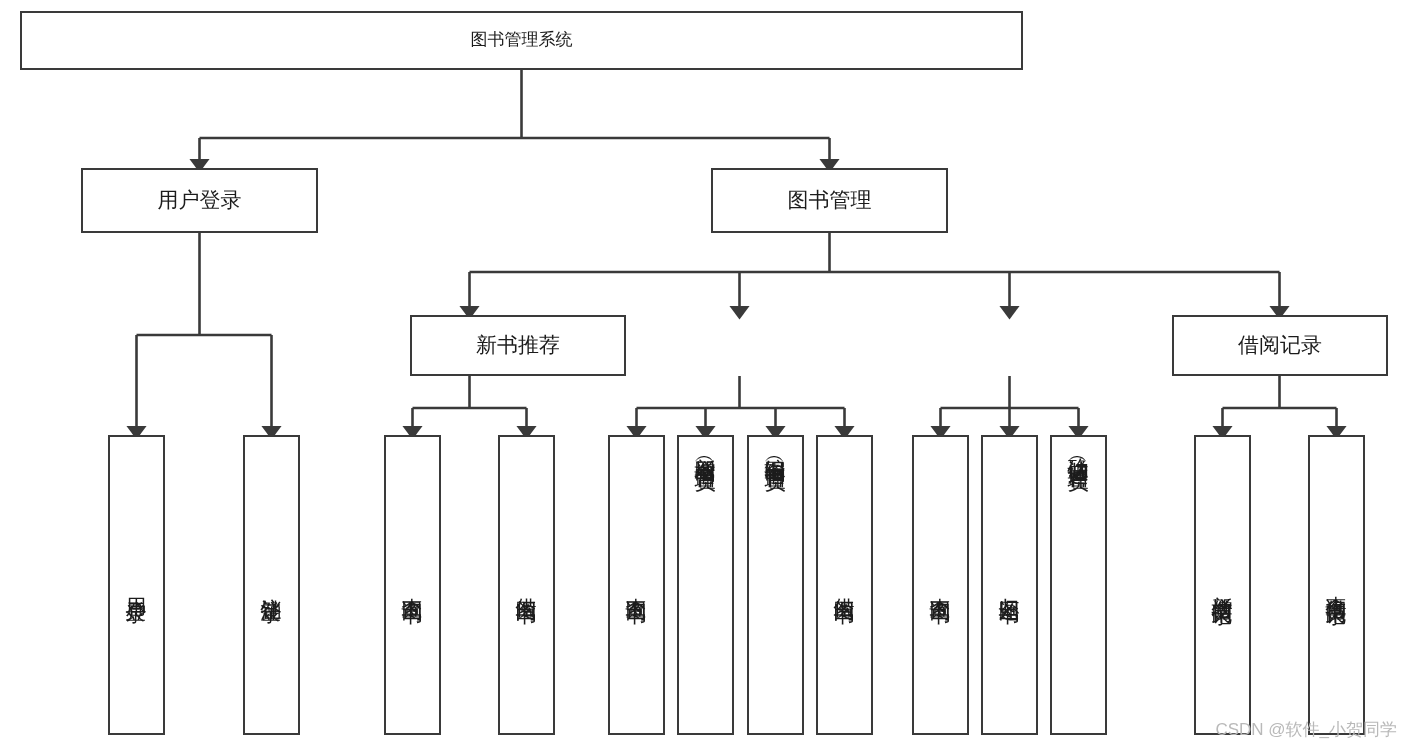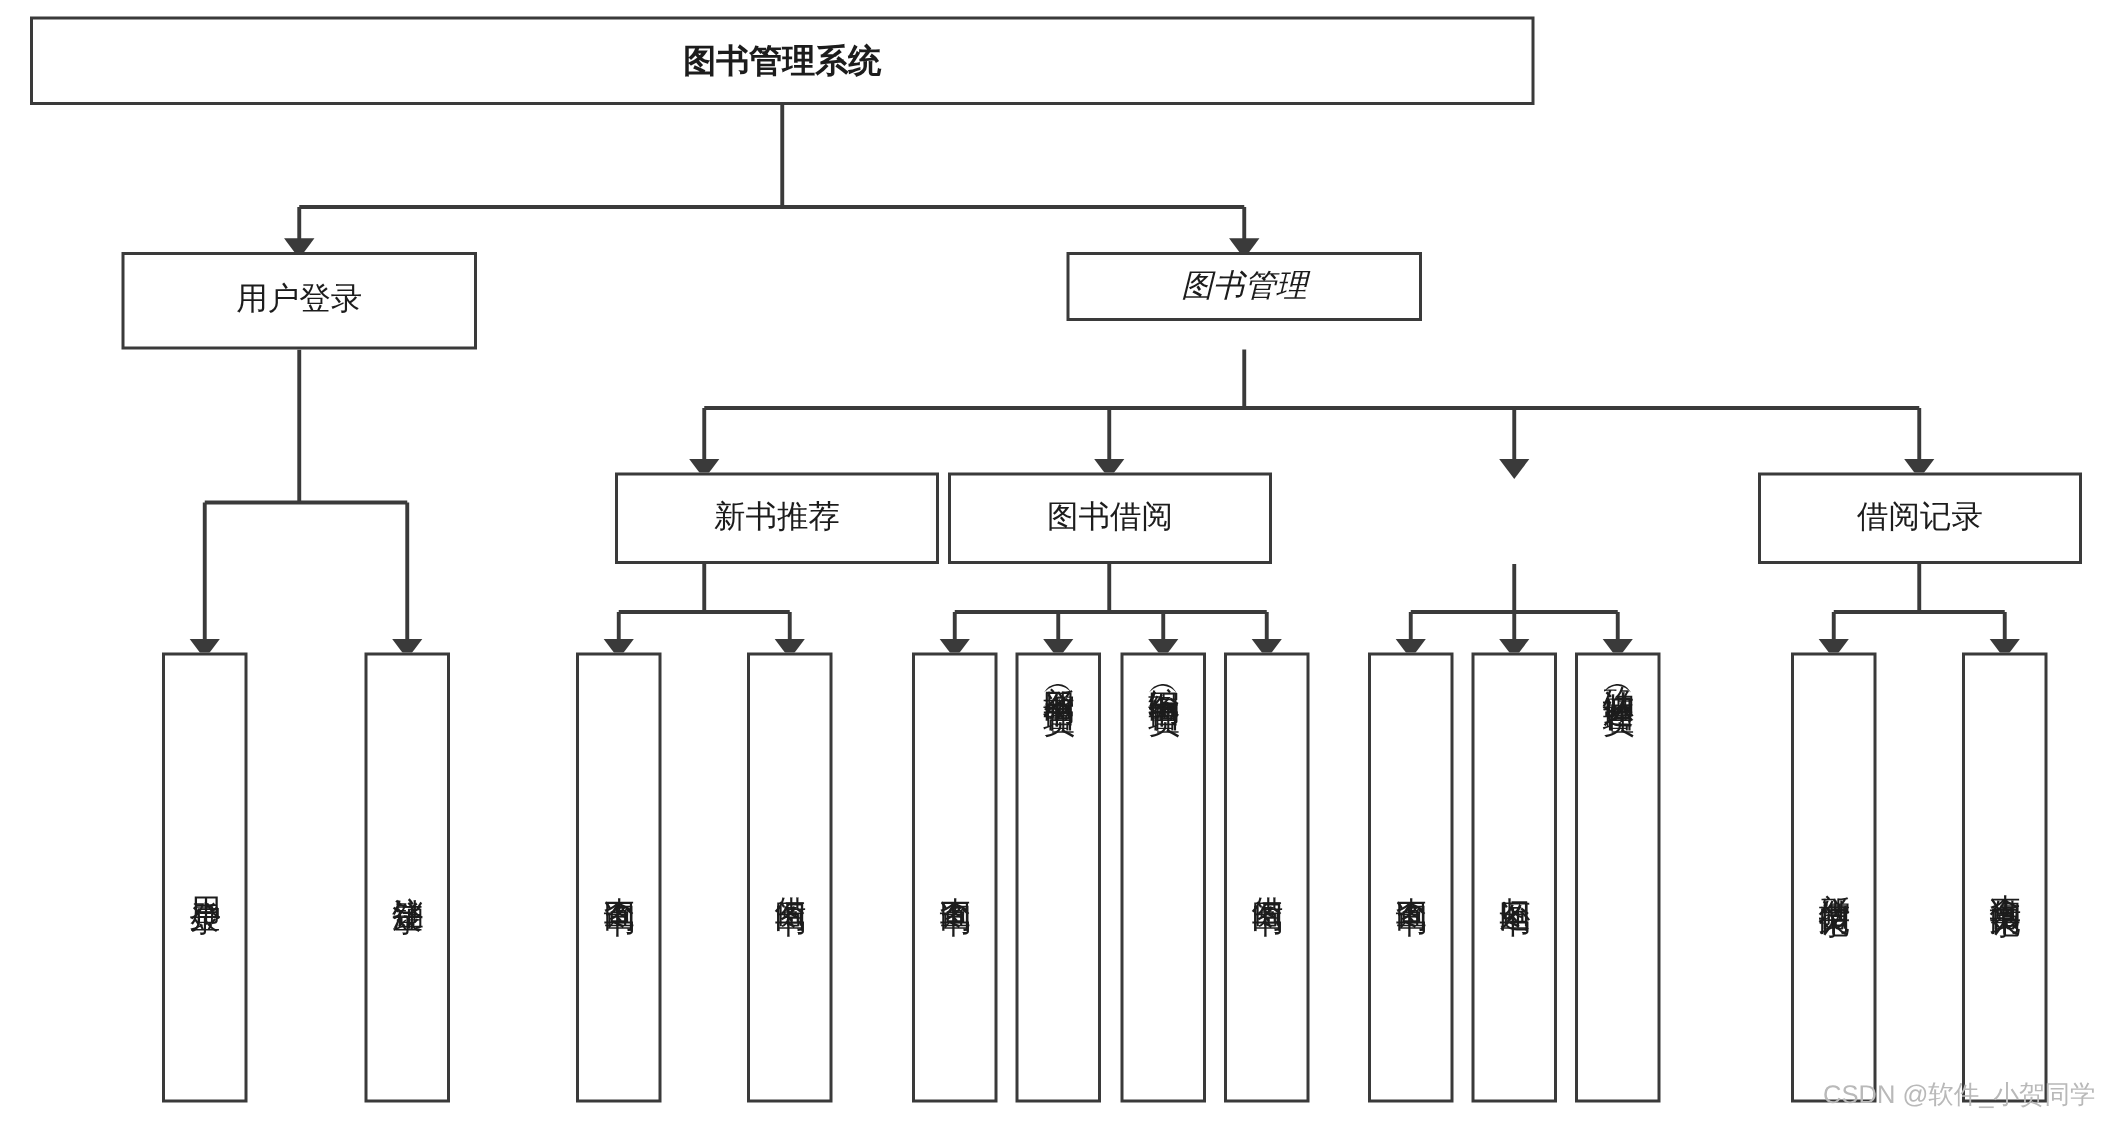--- a/index.html
+++ b/index.html
@@ -37,21 +37,21 @@
     justify-content: center;
     color: #1c1c1c;
     z-index: 3;
   }
   .node .cap {
     display: block;
     text-align: center;
     line-height: 1.18;
   }
   .node.root { }
-  .node.root .cap { font-size: 22px; font-weight: bold; }
+  .node.root .cap { font-size: 17px; }
   .node.lvl2 .cap { font-size: 21px; }
   .node.lvl3 .cap { font-size: 21px; }
   .node.leaf {
     align-items: center;
     justify-content: center;
   }
   .node.leaf .cap {
     writing-mode: vertical-rl;
     text-orientation: upright;
     font-size: 21px;
@@ -130,29 +130,26 @@
     </g>
   </svg>
 
   <div class="node root" style="left:20px; top:11px; width:1003px; height:59px;">
     <span class="cap">图书管理系统</span>
   </div>
 
   <div class="node lvl2" style="left:81px; top:168px; width:237px; height:65px;">
     <span class="cap">用户登录</span>
   </div>
-  <div class="node lvl2" style="left:711px; top:168px; width:237px; height:46px;font-style:italic;">
+  <div class="node lvl2" style="left:711px; top:168px; width:237px; height:65px;">
     <span class="cap">图书管理</span>
   </div>
 
   <div class="node lvl3" style="left:362px; top:315px; width:216px; height:61px;margin-left:48px;">
     <span class="cap">新书推荐</span>
-  </div>
-  <div class="node lvl3" style="left:632px; top:315px; width:216px; height:61px;">
-    <span class="cap">图书借阅</span>
   </div>
   <div class="node lvl3" style="left:1172px; top:315px; width:216px; height:61px;">
     <span class="cap">借阅记录</span>
   </div>
 
   <div class="node leaf" style="left:108px; top:435px; width:57px; height:300px;">
     <span class="cap">用户登录</span>
   </div>
   <div class="node leaf" style="left:243px; top:435px; width:57px; height:300px;">
     <span class="cap">注销登录</span>

